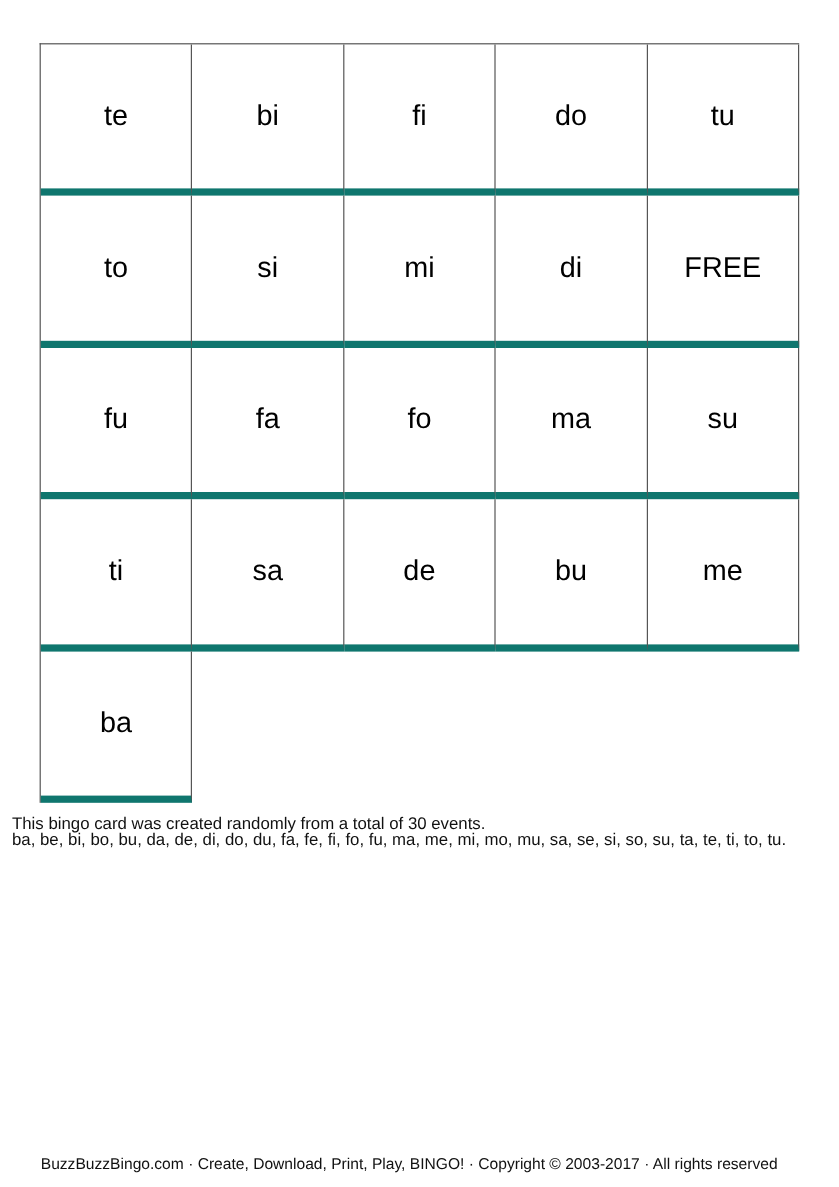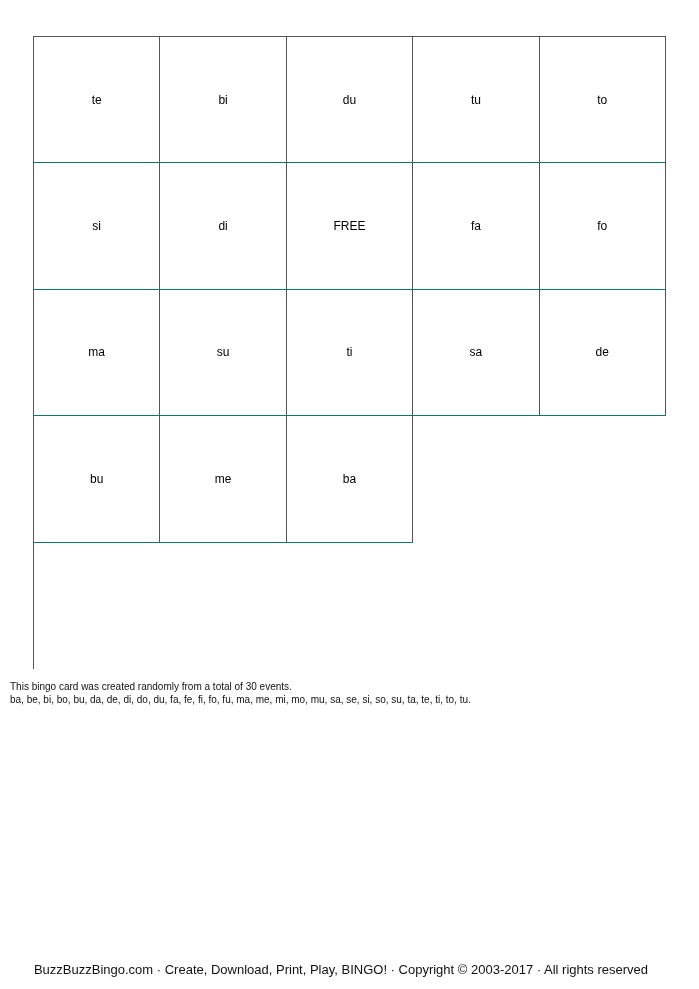--- a/index.html
+++ b/index.html
@@ -1,37 +1,40 @@
 <!DOCTYPE html>
 <html><head>
 <meta charset="utf-8">
 <style>
   html, body { margin: 0; padding: 0; background: #ffffff; }
   body { width: 699px; height: 989px; position: relative; overflow: hidden;
          font-family: "Liberation Sans", sans-serif; color: #000; }
   .grid { position: absolute; left: 33px; top: 36px; width: 633px; height: 633px;
           display: grid; grid-template-columns: repeat(5, 1fr); grid-template-rows: repeat(5, 1fr);
           border-top: 1px solid #555; border-left: 1px solid #555; box-sizing: border-box; }
-  .cell { border-right: 1px solid #555; border-bottom: 1px solid #0f766e;
-          display: flex; align-items: center; justify-content: center; font-size: 12px; }
-  .note { position: absolute; left: 10px; top: 680px; font-size: 10px; line-height: 13px; color: #111; }
+  .cell { border-right: 1px solid #555; border-bottom: 6px solid #0f766e;
+          display: flex; align-items: center; justify-content: center; font-size: 24px; }
+  .note { position: absolute; left: 10px; top: 680px; font-size: 14px; line-height: 13px; color: #111; }
   .footer { position: absolute; left: 0; width: 682px; top: 962px; text-align: center; font-size: 13px; color: #111; }
 </style>
 </head>
 <body>
 
 <div class="grid">
   <div class="cell">te</div>
   <div class="cell">bi</div>
-  <div class="cell">du</div>
+  <div class="cell">fi</div>
+  <div class="cell">do</div>
   <div class="cell">tu</div>
   <div class="cell">to</div>
   <div class="cell">si</div>
+  <div class="cell">mi</div>
   <div class="cell">di</div>
   <div class="cell">FREE</div>
+  <div class="cell">fu</div>
   <div class="cell">fa</div>
   <div class="cell">fo</div>
   <div class="cell">ma</div>
   <div class="cell">su</div>
   <div class="cell">ti</div>
   <div class="cell">sa</div>
   <div class="cell">de</div>
   <div class="cell">bu</div>
   <div class="cell">me</div>
   <div class="cell">ba</div>

